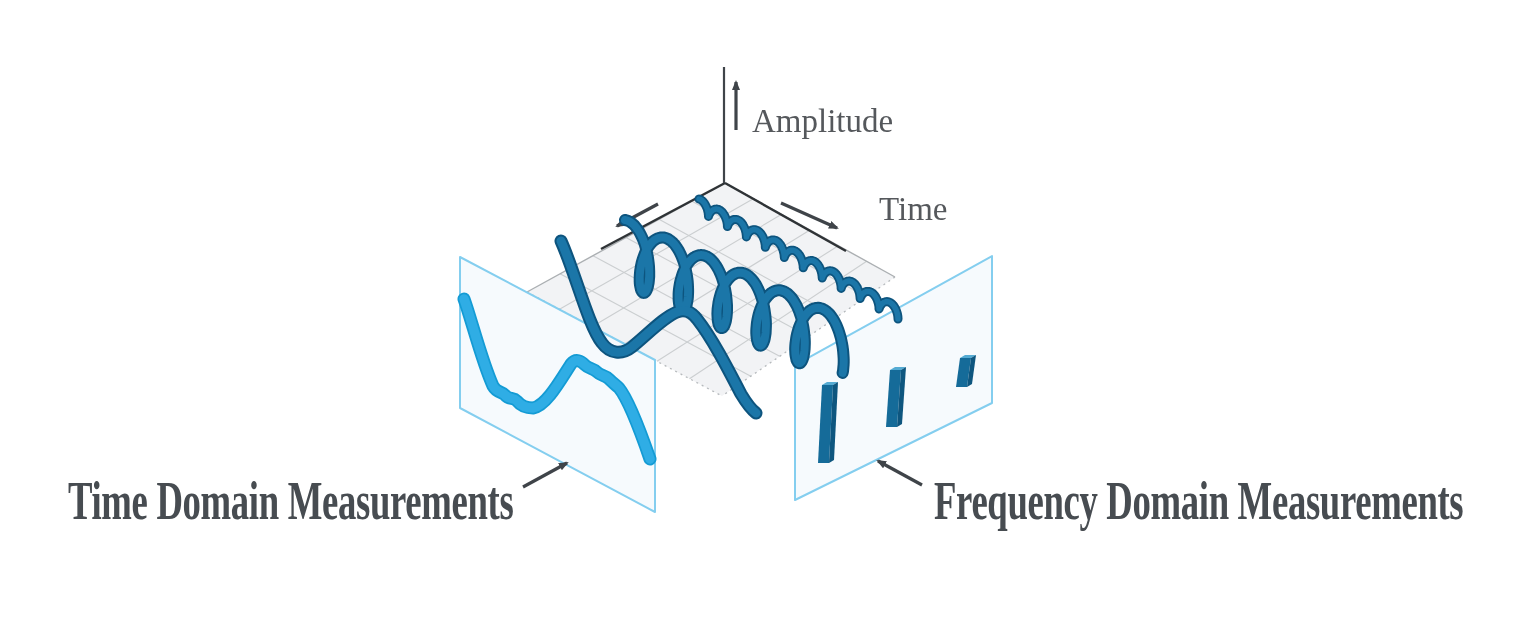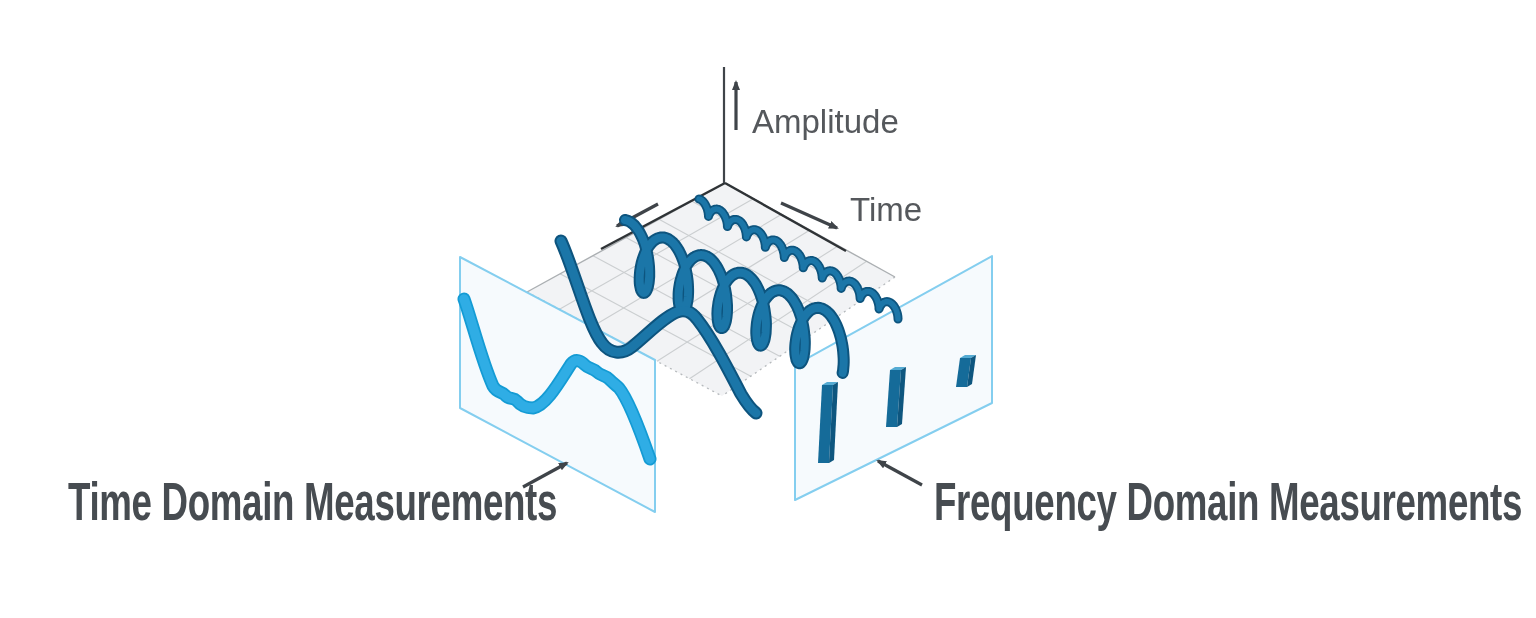--- a/index.html
+++ b/index.html
@@ -1,21 +1,21 @@
 <!DOCTYPE html>
 <html style="--wave-dark: #1b76a8; --wave-dark-edge: #0d547e; --wave-light: #2fade5; --wave-light-edge: #149bd4; --panel-fill: #f5fafd; --panel-border: #84ceef; --grid-fill: #f2f3f5; --grid-line: #cbced0; --axis-color: #3f4449; --label-color: #55585c; --caption-color: #474c51; --bar-front: #156b99; --bar-top: #55abd3; --bar-side: #0e567f;"><head>
 <meta charset="utf-8">
 <style>
   html,body{margin:0;padding:0;background:#ffffff;}
   #stage{
     position:relative;
     width:1536px;height:618px;
     background:#ffffff;
     overflow:hidden;
-    font-family:Liberation Sans, sans-serif;
+    font-family:Liberation Serif, serif;
   }
   #scene{position:absolute;left:0;top:0;}
   .axis-label{
     position:absolute;
     font-size:33px;
     line-height:33px;
     color:var(--label-color,#55585c);
     white-space:nowrap;
   }
   .caption{
@@ -117,18 +117,18 @@
     <g>
       <path class="lwave-edge" stroke-width="13" d="M464,299 C471,318 482,362 493,386 C497,393 501,391 505,395 C509,400 513,397 517,401 C521,406 527,408 533,408 C546,406 560,381 571,364 C576,358 581,361 585,365 C589,369 593,368 597,372 C601,376 605,375 609,379 C613,383 616,385 619,388 C628,399 641,433 650,459"></path>
       <path class="lwave-main" stroke-width="9.5" d="M464,299 C471,318 482,362 493,386 C497,393 501,391 505,395 C509,400 513,397 517,401 C521,406 527,408 533,408 C546,406 560,381 571,364 C576,358 581,361 585,365 C589,369 593,368 597,372 C601,376 605,375 609,379 C613,383 616,385 619,388 C628,399 641,433 650,459"></path>
     </g>
 
     <line class="dir-arrow" x1="523" y1="487" x2="567" y2="463" marker-end="url(#ah)"></line>
     <line class="dir-arrow" x1="922" y1="485" x2="878" y2="461" marker-end="url(#ah)"></line>
   </svg>
 
   <div class="axis-label" style="left:752px;top:105px;">Amplitude</div>
-  <div class="axis-label" style="left:850px;top:193px;">Time</div>
+  <div class="axis-label" style="left:879px;top:193px;">Time</div>
 
   <div class="caption" style="left:68px;top:474px;">Time Domain Measurements</div>
   <div class="caption" style="left:934px;top:474px;">Frequency Domain Measurements</div>
 
 </div>
 
 </body></html>

